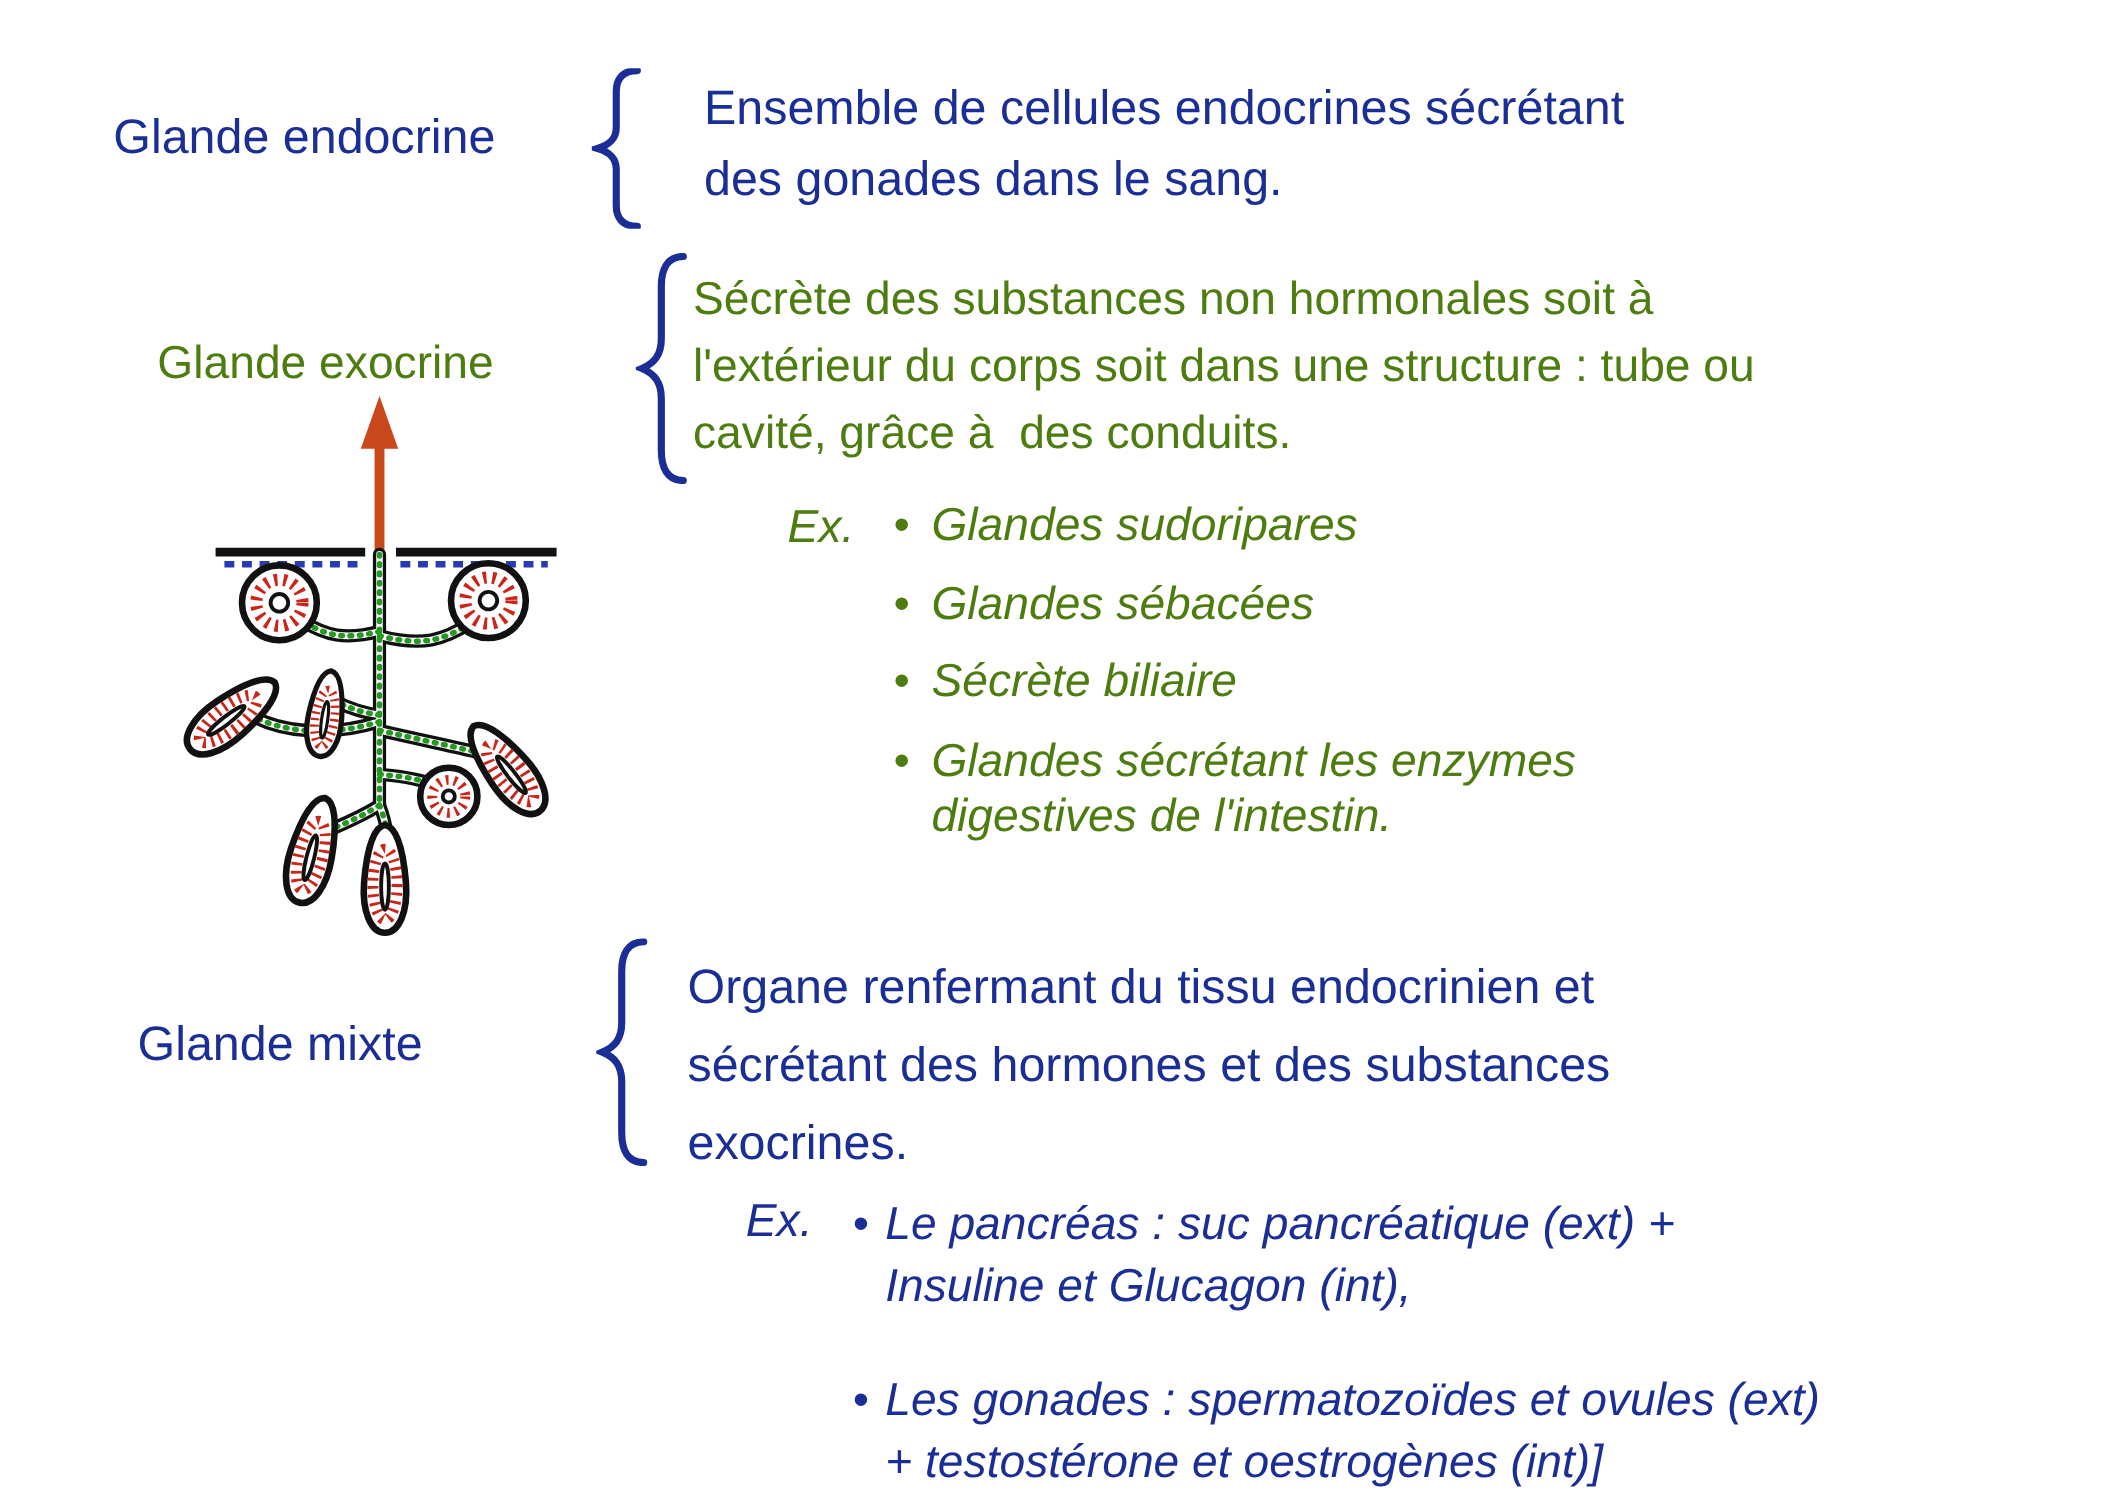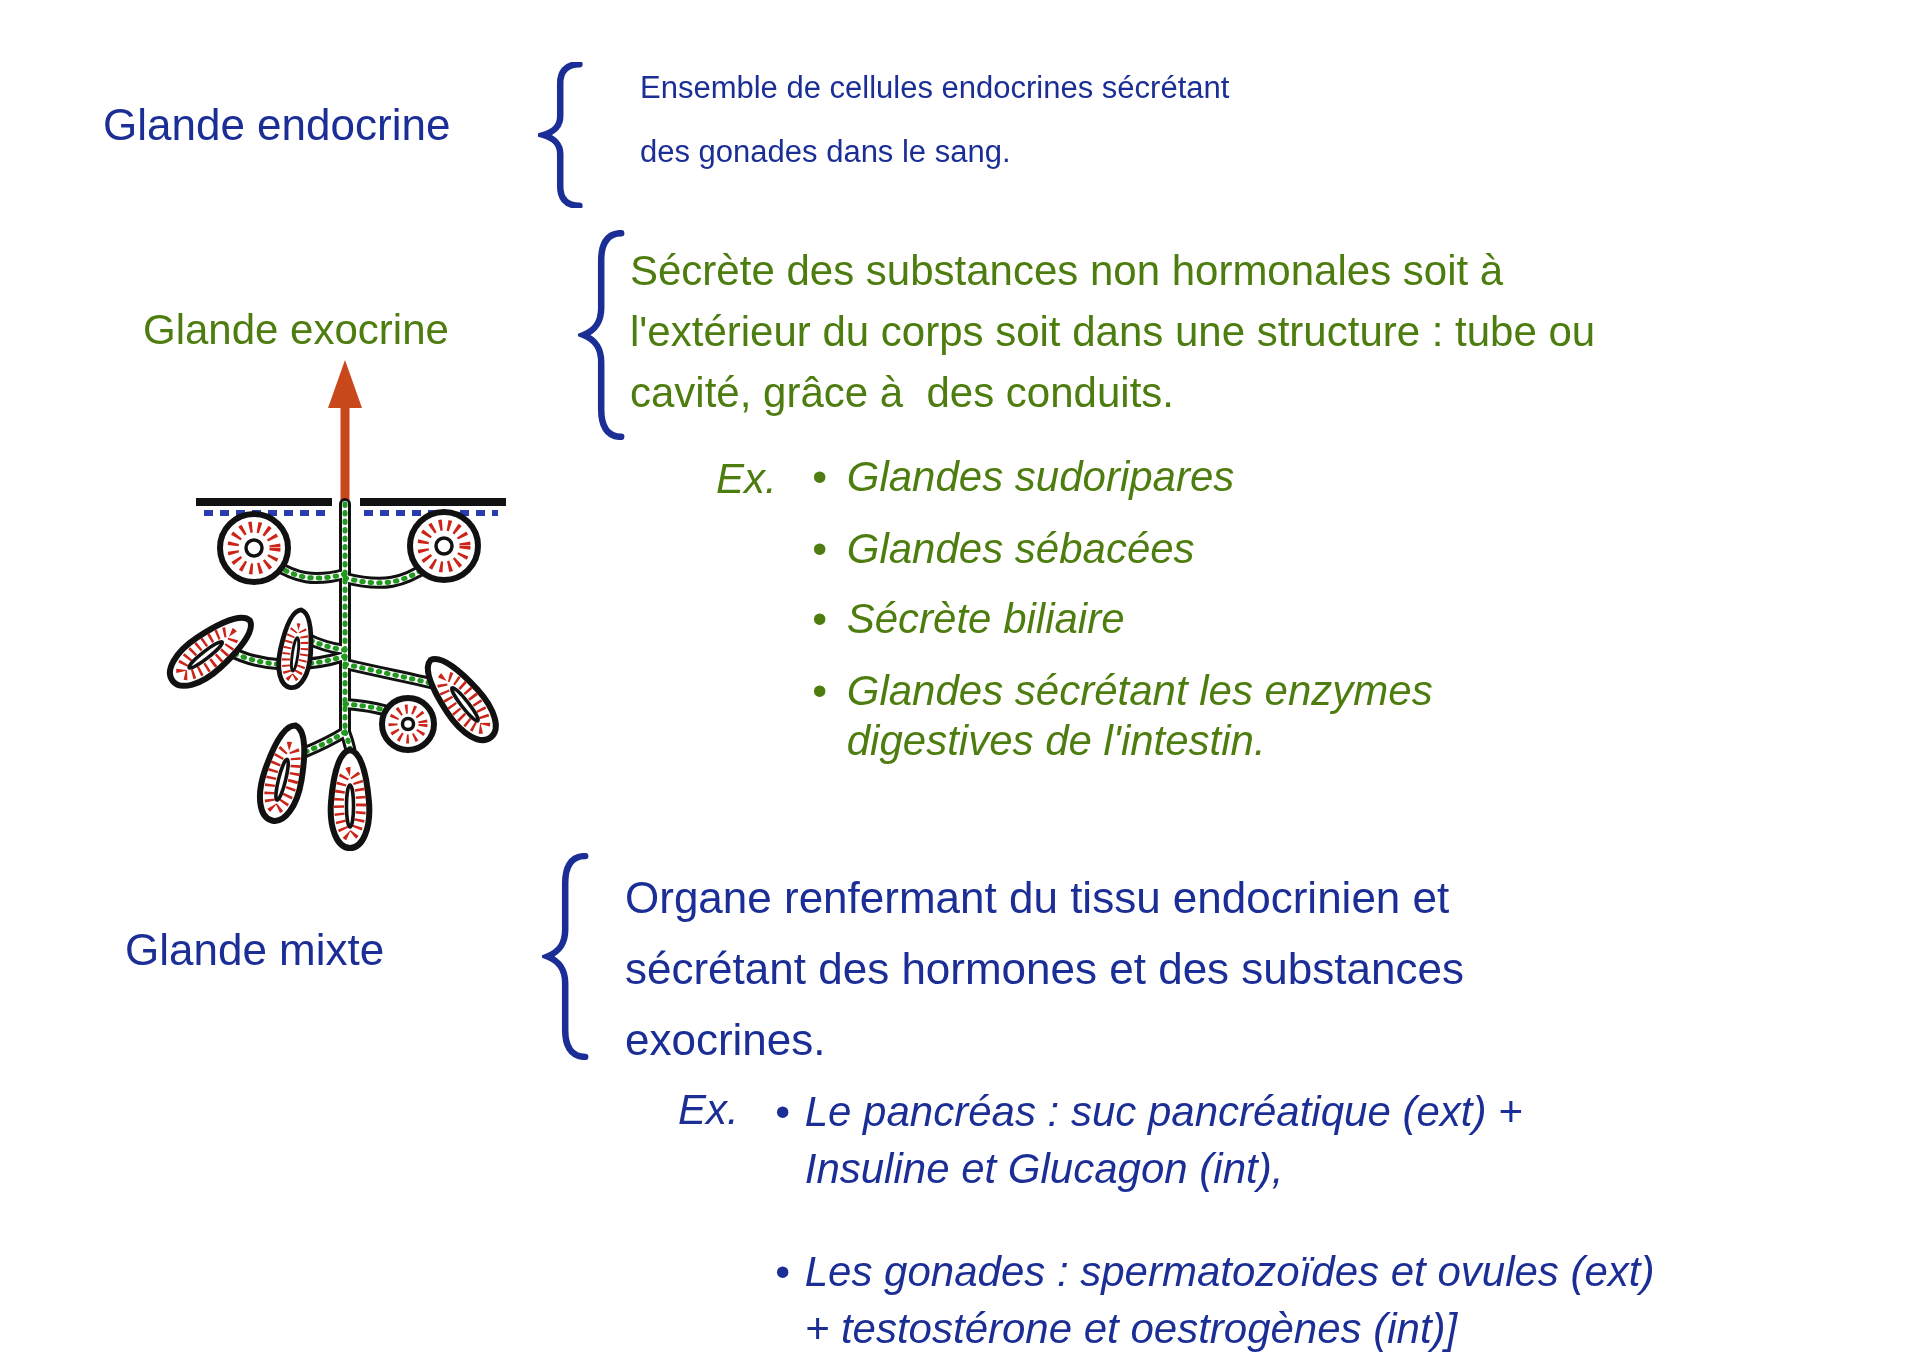--- a/index.html
+++ b/index.html
@@ -29,21 +29,21 @@
 <body>
 
 <div class="slide">
 
   <div class="abs dark bold" style="left:103px;top:100px;font-size:44px;white-space:pre">Glande endocrine</div>
 
   <svg class="brace" style="left:538px;top:62px;width:46px;height:146px" viewBox="0 0 60 400" preserveAspectRatio="none">
     <path d="M54,6 C35,6 29,30 29,58 L29,148 C29,177 21,191 7,200 C21,209 29,223 29,252 L29,342 C29,370 35,394 54,394" vector-effect="non-scaling-stroke"></path>
   </svg>
 
-  <div class="abs dark bold defblock" style="left:640px;top:56px;font-size:31px;line-height:64px">
+  <div class="abs dark bold defblock" style="left:640px;top:67px;font-size:44px;line-height:64px">
     <span class="line">Ensemble de cellules endocrines sécrétant</span>
     <span class="line">des gonades dans le sang.</span>
   </div>
 
   <div class="abs med" style="left:143px;top:306px;font-size:42px;white-space:pre">Glande exocrine</div>
 
   <svg class="brace" style="left:578px;top:230px;width:48px;height:210px" viewBox="0 0 60 400" preserveAspectRatio="none">
     <path d="M54,6 C35,6 29,30 29,58 L29,148 C29,177 21,191 7,200 C21,209 29,223 29,252 L29,342 C29,370 35,394 54,394" vector-effect="non-scaling-stroke"></path>
   </svg>
 

